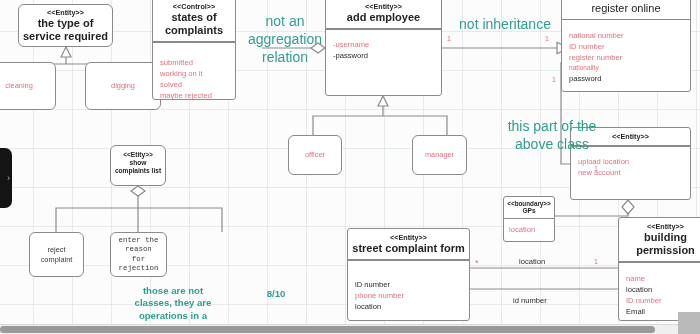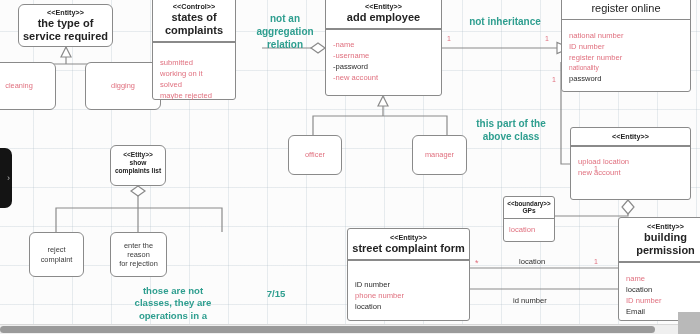--- a/index.html
+++ b/index.html
@@ -48,25 +48,25 @@
   .pink{color:#e0707f;}
   .plaincenter{
     display:flex;align-items:center;justify-content:center;
     height:100%;text-align:center;font-size:7.4px;line-height:1.25;
     color:#e0707f;padding:0 4px;box-sizing:border-box;
   }
   .plaincenter.dark{color:#3a3a3a;}
   .note{
     position:absolute;
     color:#2e9e8f;
-    font-size:10px;
+    font-size:14px;
     line-height:1.28;
     text-align:center;
     z-index:4;
-    font-weight:bold;
+    font-weight:normal;
   }
   .note.bold{font-weight:bold;font-size:9.6px;}
   .mult{
     position:absolute;
     font-size:7px;
     color:#e0707f;
     z-index:5;
   }
   .lbl{
     position:absolute;
@@ -167,24 +167,22 @@
     </div>
   </div>
 
   <div class="node sq" style="left:325px;top:-5px;width:117px;height:101px;">
     <div class="hdr" style="padding-top:7px;">
       <span class="stereo">&lt;&lt;Entity&gt;&gt;</span>
       <span class="nm">add employee</span>
     </div>
     <div class="sep"></div>
     <div class="attrs" style="padding-top:9px;">
-      <div class="pink">-name</div>
       <div class="pink">-username</div>
       <div>-password</div>
-      <div class="pink">-new account</div>
     </div>
   </div>
 
   <div class="node" style="left:288px;top:135px;width:54px;height:40px;">
     <div class="plaincenter">officer</div>
   </div>
 
   <div class="node" style="left:412px;top:135px;width:55px;height:40px;">
     <div class="plaincenter">manager</div>
   </div>
@@ -231,21 +229,21 @@
       <span class="nm" style="white-space:pre-line;font-size:6.6px;">show
 complaints list</span>
     </div>
   </div>
 
   <div class="node" style="left:29px;top:232px;width:55px;height:45px;">
     <div class="plaincenter dark">reject complaint</div>
   </div>
 
   <div class="node" style="left:110px;top:232px;width:57px;height:45px;">
-    <div class="plaincenter dark" style="white-space:pre-line;">enter the reason
+    <div class="plaincenter dark" style="white-space:pre-line;font-family:Liberation Mono, monospace;">enter the reason
 for rejection</div>
   </div>
 
 
   <div class="node sq" style="left:347px;top:228px;width:123px;height:93px;">
     <div class="hdr" style="padding-top:5px;">
       <span class="stereo">&lt;&lt;Entity&gt;&gt;</span>
       <span class="nm">street complaint form</span>
     </div>
     <div class="sep"></div>
@@ -269,29 +267,29 @@
       <div>Email</div>
     </div>
   </div>
 
   <div class="note" style="left:245px;top:13px;width:80px;white-space:pre-line;">not an
 aggregation
 relation</div>
 
   <div class="note" style="left:455px;top:16px;width:100px;">not inheritance</div>
 
-  <div class="note" style="left:465px;top:118px;width:92px;white-space:pre-line;text-align:center;">this part of the
+  <div class="note" style="left:506px;top:118px;width:92px;white-space:pre-line;text-align:center;">this part of the
 above class</div>
 
   <div class="note bold" style="left:110px;top:285px;width:126px;white-space:pre-line;">those are not
 classes, they are
 operations in a
 class complaint</div>
 
-  <div class="note bold" style="left:256px;top:288px;width:40px;">7/15</div>
+  <div class="note bold" style="left:256px;top:288px;width:40px;">8/10</div>
 
   <div class="mult" style="left:447px;top:35px;">1</div>
 
   <div class="mult" style="left:545px;top:35px;">1</div>
 
   <div class="mult" style="left:552px;top:76px;">1</div>
 
   <div class="mult" style="left:475px;top:258px;font-size:9px;">*</div>
 
   <div class="mult" style="left:594px;top:258px;">1</div>

